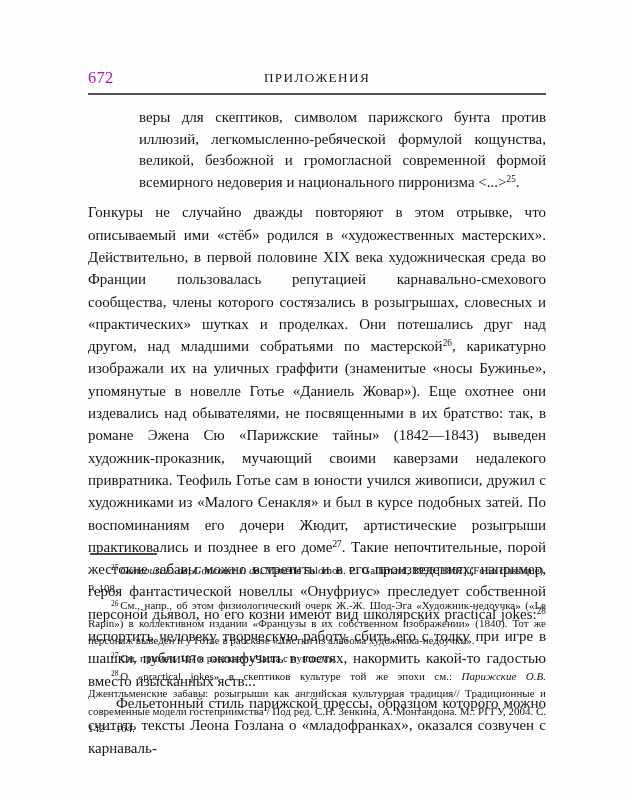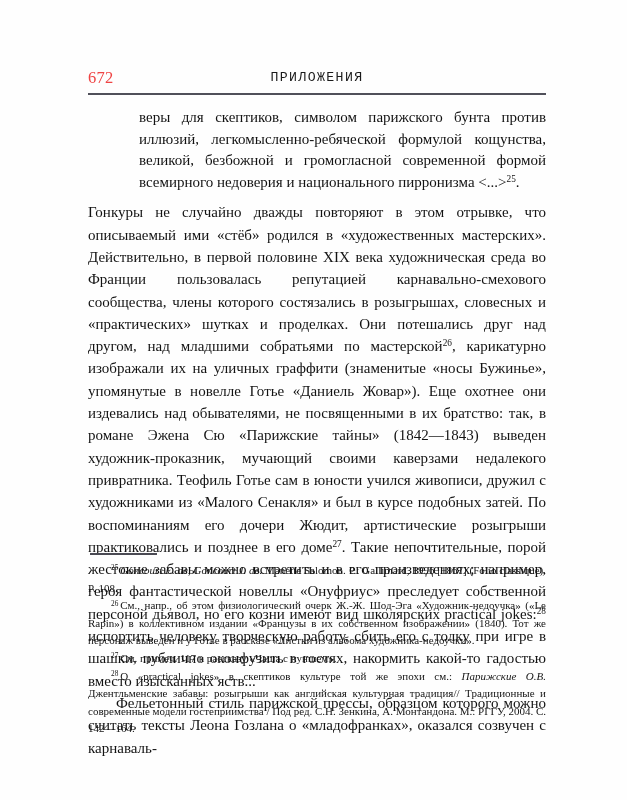--- a/index.html
+++ b/index.html
@@ -30,32 +30,31 @@
     top: 68px;
     width: 458px;
     height: 22px;
   }
   .folio {
     position: absolute;
     left: 0;
     top: 0;
     font-size: 16.5px;
     letter-spacing: 0.2px;
-    color: #ef4444;
+    color: #a21caf;
   }
   .head-title {
     position: absolute;
     left: 0;
     top: 2px;
     width: 458px;
     text-align: center;
     font-size: 13.2px;
     letter-spacing: 1.4px;
     color: #1a1a1a;
-    font-family: Liberation Mono, monospace;
   }
   .head-rule {
     position: absolute;
     left: 88px;
     top: 93px;
     width: 458px;
     height: 2px;
     background: #50505a;
   }
 

